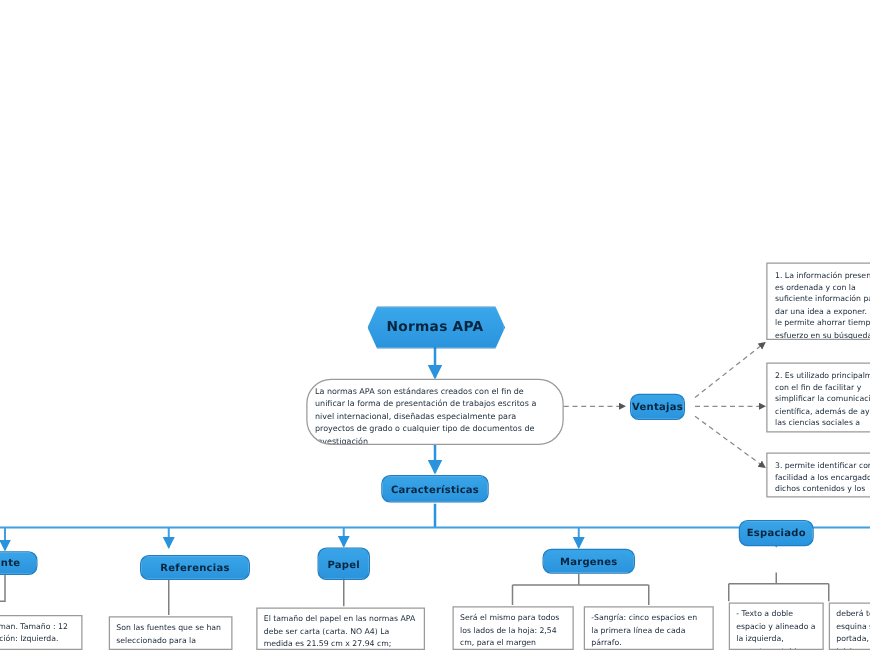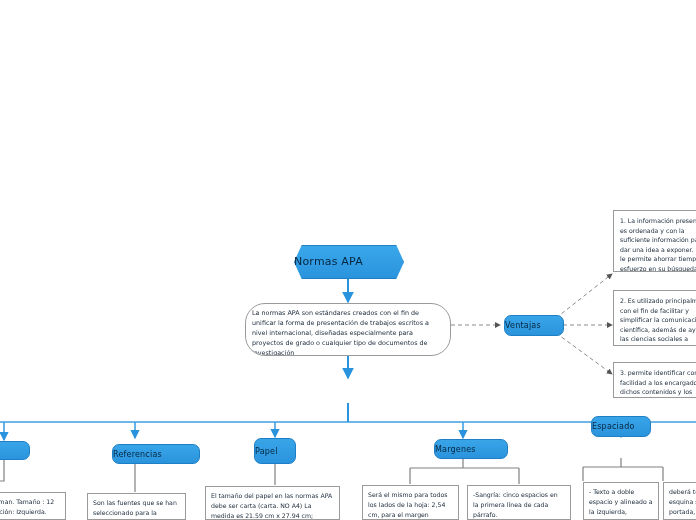--- a/index.html
+++ b/index.html
@@ -26,24 +26,24 @@
     pointer-events: none;
   }
 
   
   .node {
     position: absolute;
     box-sizing: border-box;
     background: linear-gradient(#39a5e8, #2a93dd);
     border: 1px solid #1f7fc4;
     color: #06263f;
-    font-weight: normal;
+    font-weight: bold;
     display: flex;
     align-items: center;
-    justify-content: flex-start;
+    justify-content: center;
     text-align: center;
     letter-spacing: .2px;
     z-index: 3;
   }
   .node.rounded { border-radius: 7px; }
   .node.hex {
     border: none;
     background: transparent;
   }
   .hexshape {
@@ -121,36 +121,39 @@
 
   <div class="node hex" style="left:294px; top:245px; width:108px; height:32px; font-size:11px;">
     <span class="hexshape"></span>
     <span class="hexlabel">Normas APA</span>
   </div>
 
   <div class="tbox" style="left:245px; top:303px; width:206px; height:53px; padding:5px 6px; font-size:6.4px; line-height:1.55;border-radius:20px;">
     <span class="tx">La normas APA son estándares creados con el fin de unificar la forma de presentación de trabajos escritos a nivel internacional, diseñadas especialmente para proyectos de grado o cualquier tipo de documentos de investigación</span>
   </div>
 
-  <div class="node rounded" style="left:504px; top:315px; width:60px; height:21px; font-size:8px;">
+  <div class="node rounded" style="left:504px; top:315px; width:44px; height:21px; font-size:8px;">
     <span>Ventajas</span>
   </div>
 
   <div class="tbox" style="left:613px; top:210px; width:110px; height:62px; padding:5px 6px; font-size:6.2px; line-height:1.55;">
     <span class="tx">1. La información presentada es ordenada y con la suficiente información para dar una idea a exponer. Esto le permite ahorrar tiempo y esfuerzo en su búsqueda de libros y de artículos, así como en la propia escritura</span>
   </div>
 
   <div class="tbox" style="left:613px; top:290px; width:110px; height:56px; padding:5px 6px; font-size:6.2px; line-height:1.55;">
     <span class="tx">2. Es utilizado principalmente con el fin de facilitar y simplificar la comunicación científica, además de ayudar a las ciencias sociales a mantener un mismo estilo y una estructura general</span>
   </div>
 
   <div class="tbox" style="left:613px; top:362px; width:110px; height:36px; padding:5px 6px; font-size:6.2px; line-height:1.55;">
     <span class="tx">3. permite identificar con facilidad a los encargados de dichos contenidos y los posibles errores de redacción</span>
   </div>
 
+  <div class="node rounded" style="left:305px; top:380px; width:86px; height:22px; font-size:8px;">
+    <span>Características</span>
+  </div>
 
   <div class="node rounded" style="left:-30px; top:441px; width:60px; height:19px; font-size:8px;">
     <span>Fuente</span>
   </div>
   <div class="tbox" style="left:-52px; top:492px; width:118px; height:28px; padding:4px 6px; font-size:6.2px; line-height:1.6;">
     <span class="tx">Times New Roman. Tamaño : 12 puntos. Alineación: Izquierda.</span>
   </div>
 
   <div class="node rounded" style="left:112px; top:444px; width:88px; height:20px; font-size:8px;">
     <span>Referencias</span>

